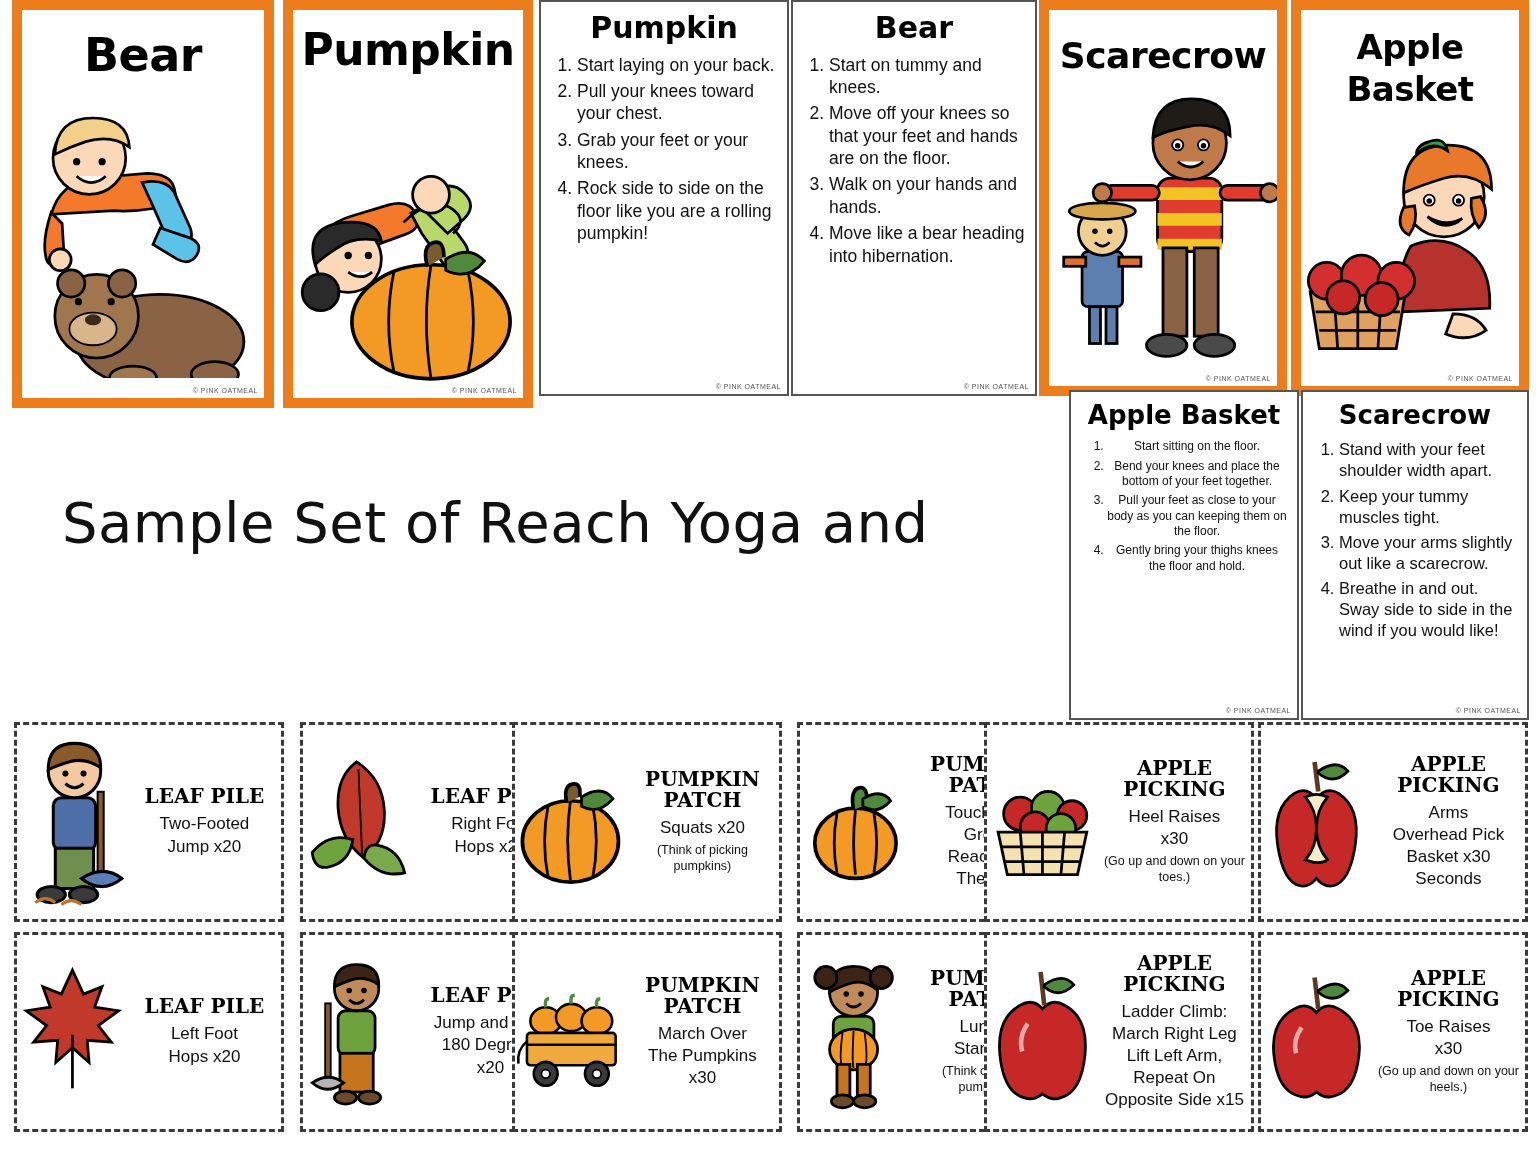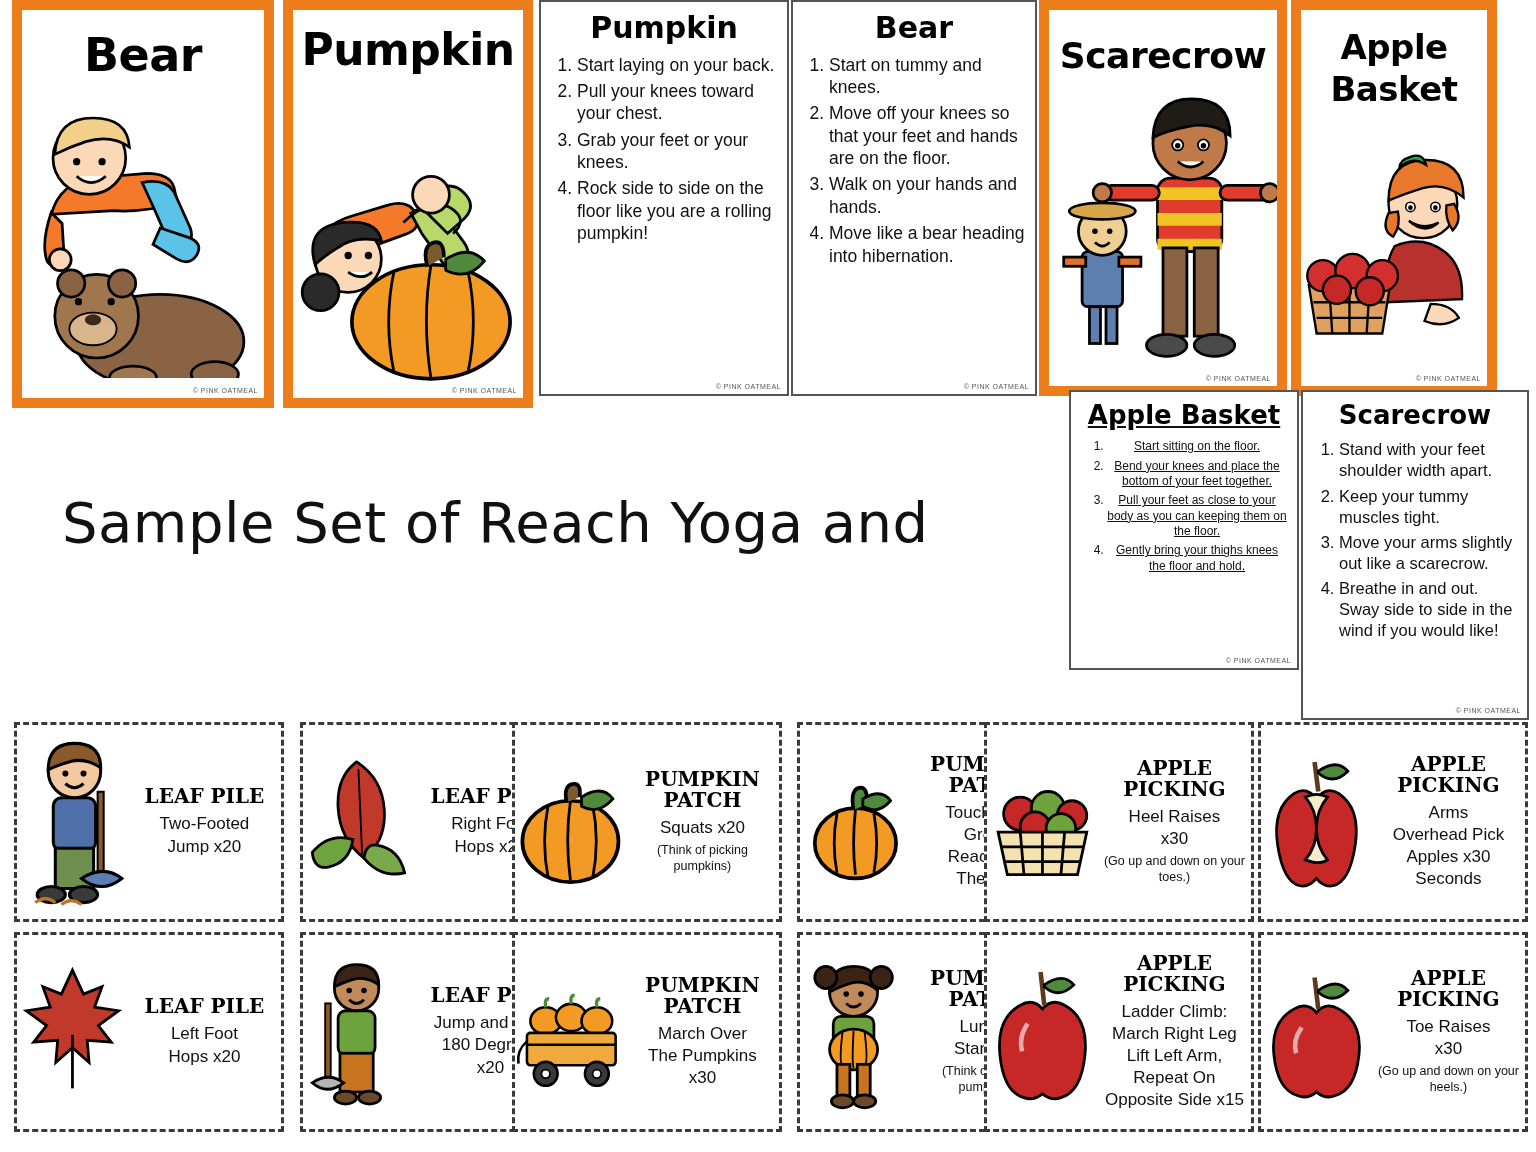--- a/index.html
+++ b/index.html
@@ -177,21 +177,21 @@
     <rect x="76" y="196" width="24" height="10" fill="#E0702A" stroke="#000" stroke-width="3"></rect>
     <circle cx="58" cy="168" r="26" fill="#F0CF92" stroke="#000" stroke-width="3"></circle>
     <ellipse cx="58" cy="146" rx="36" ry="9" fill="#D8A64A" stroke="#000" stroke-width="3"></ellipse>
     <circle cx="50" cy="168" r="3" fill="#000"></circle>
     <circle cx="66" cy="168" r="3" fill="#000"></circle>
     <path d="M50 180 q8 8 16 0" fill="none" stroke="#000" stroke-width="3"></path>
   </svg>
   <div class="copyright">© PINK OATMEAL</div>
 </div>
 
-<div class="abs yoga-card" style="left:1291px;top:0px;width:206px;height:396px;">
+<div class="abs yoga-card" style="left:1291px;top:0px;width:238px;height:396px;">
   <div class="title" style="font-size:34px;margin-top:20px;">Apple</div>
   <div class="title" style="font-size:34px;margin-top:8px;">Basket</div>
   <svg viewBox="0 0 238 300" width="100%" height="280" style="display:block;">
 
     <path d="M120 150 q34 -14 62 6 q26 18 24 62 l-96 4 q-6 -46 10 -72z" fill="#B7322C" stroke="#000" stroke-width="3"></path>
     <circle cx="156" cy="96" r="44" fill="#FBD9B8" stroke="#000" stroke-width="3"></circle>
     <path d="M112 92 q0 -52 48 -52 q48 0 48 48 q-24 -20 -52 -12 q-26 8 -44 16z" fill="#E8792B" stroke="#000" stroke-width="3"></path>
     <path d="M112 108 q-10 22 6 30 q10 -14 6 -32z" fill="#E8792B" stroke="#000" stroke-width="3"></path>
     <path d="M196 96 q12 20 -2 34 q-10 -14 -8 -32z" fill="#E8792B" stroke="#000" stroke-width="3"></path>
     <circle cx="140" cy="100" r="6" fill="#fff" stroke="#000" stroke-width="2"></circle>
@@ -229,21 +229,21 @@
   <h3>Bear</h3>
   <ol>
     <li>Start on tummy and knees.</li>
     <li>Move off your knees so that your feet and hands are on the floor.</li>
     <li>Walk on your hands and hands.</li>
     <li>Move like a bear heading into hibernation.</li>
   </ol>
   <div class="copyright">© PINK OATMEAL</div>
 </div>
 
-<div class="abs instr-card" style="left:1069px;top:390px;width:230px;height:280px;text-decoration:underline;">
+<div class="abs instr-card" style="left:1069px;top:390px;width:230px;height:330px;">
   <h3 style="font-size:26px;">Apple Basket</h3>
   <ol style="font-size:12px;text-align:center;">
     <li>Start sitting on the floor.</li>
     <li>Bend your knees and place the bottom of your feet together.</li>
     <li>Pull your feet as close to your body as you can keeping them on the floor.</li>
     <li>Gently bring your thighs knees the floor and hold.</li>
   </ol>
   <div class="copyright">© PINK OATMEAL</div>
 </div>
 
@@ -363,21 +363,21 @@
       <path d="M36 54 q-24 16 -18 56 q6 40 24 44 q10 2 18 -8 q8 10 18 8 q18 -4 24 -44 q6 -40 -18 -56 q-14 -8 -24 6 q-10 -14 -24 -6z" fill="#C62828" stroke="#000" stroke-width="3"></path>
       <path d="M48 58 q12 14 12 34 q0 20 -12 34 q16 6 24 0 q-12 -14 -12 -34 q0 -20 12 -34 q-12 -6 -24 0z" fill="#F6EBCB" stroke="#000" stroke-width="3"></path>
       <path d="M58 20 l4 32" stroke="#5B3A1E" stroke-width="5" fill="none"></path>
       <path d="M62 30 q20 -14 32 0 q-16 16 -32 2z" fill="#4F8A3C" stroke="#000" stroke-width="3"></path>
     </svg>
   </div>
   <div class="bb-text">
     <div class="bb-title">APPLE PICKING</div>
     <div class="bb-line">Arms</div>
     <div class="bb-line">Overhead Pick</div>
-    <div class="bb-line">Apples x30</div>
+    <div class="bb-line">Basket x30</div>
     <div class="bb-line">Seconds</div>
   </div>
 </div>
 
 <div class="abs bb-card" style="left:14px;top:932px;width:270px;height:200px;">
   <div class="bb-art">
     <svg viewBox="0 0 120 170" width="100%" height="100%">
       <path d="M60 18 l12 26 l20 -8 l-8 22 l26 4 l-22 16 l14 18 l-26 -2 l2 24 l-18 -16 l-18 16 l2 -24 l-26 2 l14 -18 l-22 -16 l26 -4 l-8 -22 l20 8z" fill="#C0392B" stroke="#000" stroke-width="3"></path>
       <path d="M60 146 l0 -58" stroke="#000" stroke-width="3" fill="none"></path>
     </svg>

